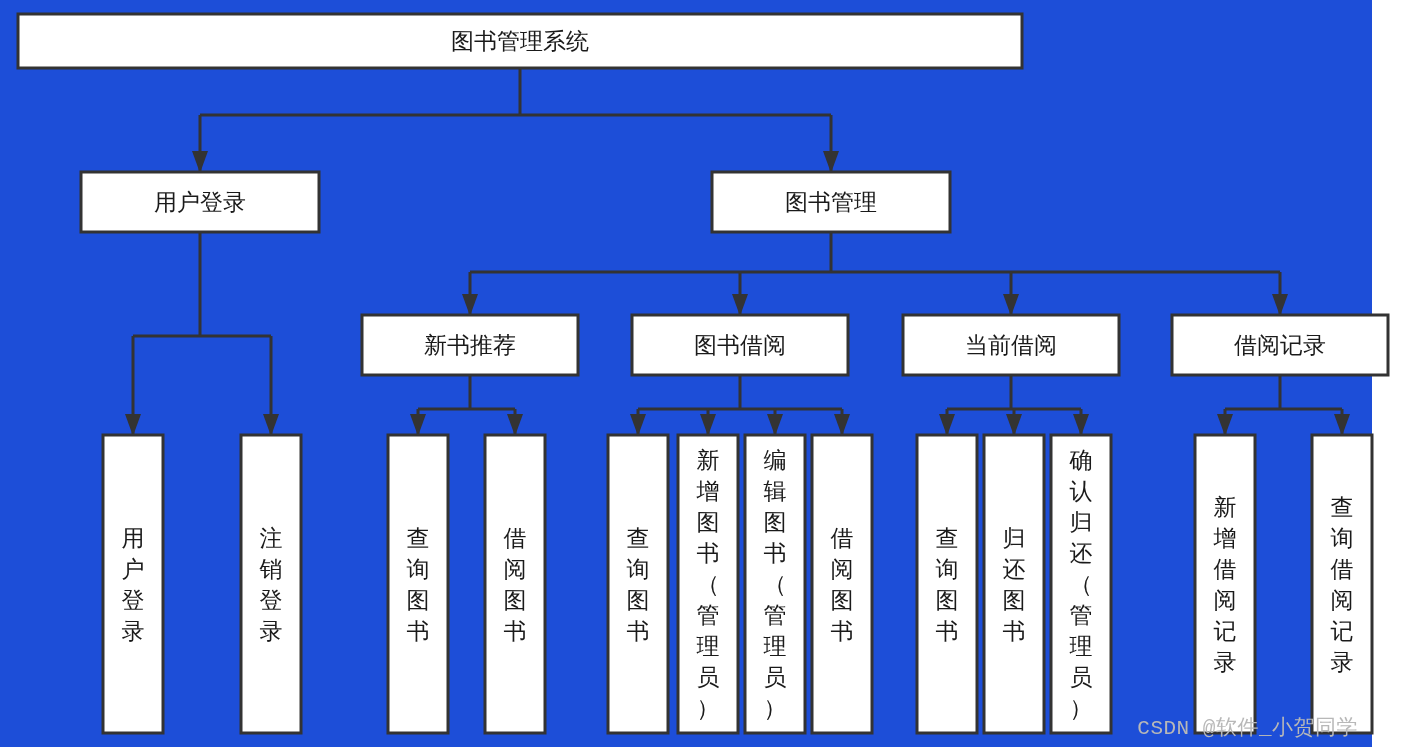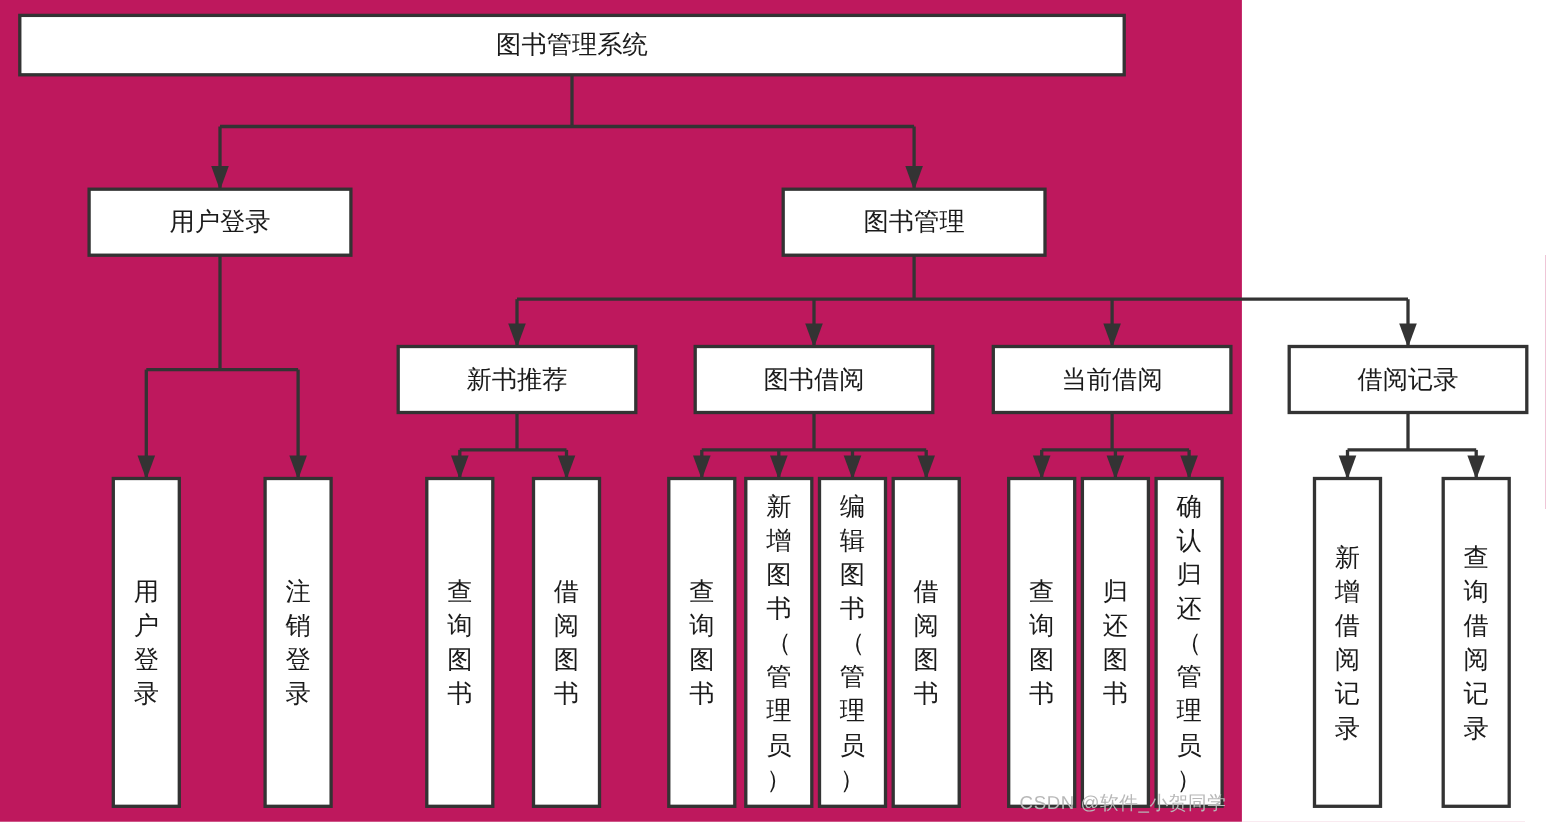--- a/index.html
+++ b/index.html
@@ -10,23 +10,23 @@
   }
   body {
     width: 1405px;
     height: 747px;
     font-family: "DejaVu Sans", "Liberation Sans", sans-serif;
     overflow: hidden;
     position: relative;
   }
   #diagram-root {
     position: relative;
-    width: 1129px;
+    width: 1372px;
     height: 747px;
-    background: #be185d;
+    background: #1d4ed8;
   }
   svg#flow {
     position: absolute;
     top: 0;
     left: 0;
     width: 1405px;
     height: 747px;
     display: block;
   }
   .node-box {
@@ -54,22 +54,22 @@
   .node-label-v {
     font-family: "DejaVu Sans", "Liberation Sans", sans-serif;
     font-size: 23px;
     fill: #1a1a1a;
     text-anchor: middle;
   }
   .watermark {
     position: absolute;
     right: 14px;
     bottom: 6px;
-    font-family: Liberation Sans, sans-serif;
-    font-size: 17px;
+    font-family: Liberation Mono, monospace;
+    font-size: 21px;
     color: #b8b8b8;
     letter-spacing: 0.5px;
     white-space: nowrap;
     user-select: none;
   }
 </style>
 </head>
 <body>
 
 <div id="diagram-root">

